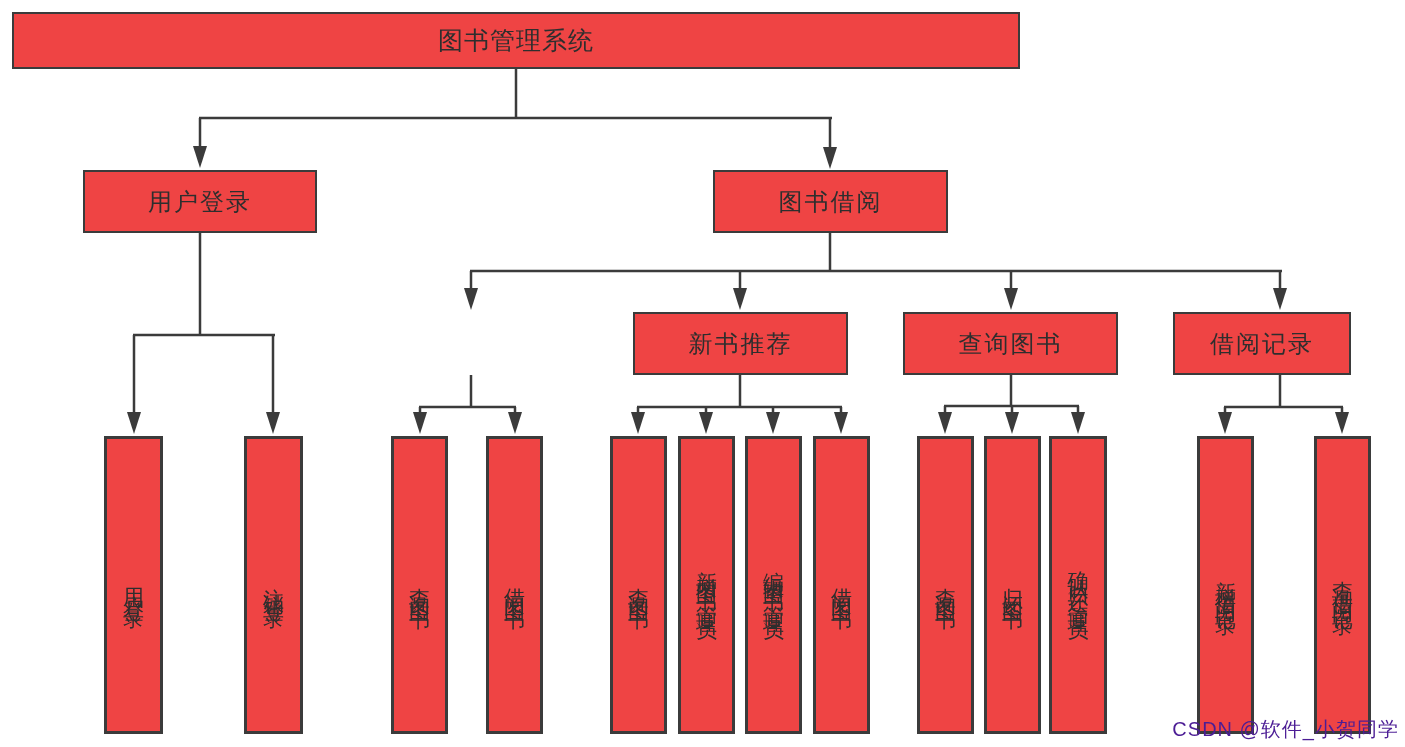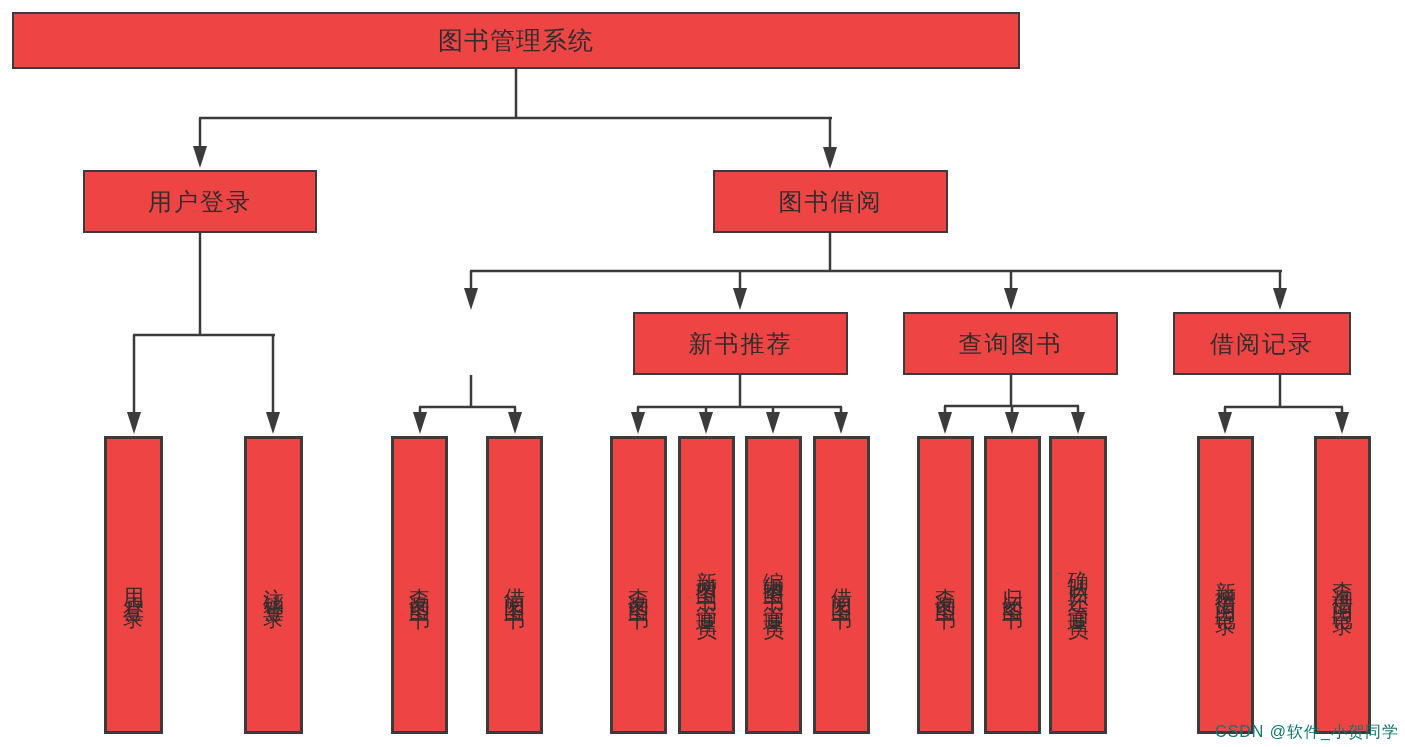--- a/index.html
+++ b/index.html
@@ -29,22 +29,22 @@
     border-width:3px;
     writing-mode:vertical-rl;
     font-size:21px;
     letter-spacing:7px;
     white-space:normal;
   }
   #watermark{
     position:absolute;
     right:6px;
     bottom:4px;
-    font-size:16px;
-    color:#0f766e;
+    font-size:20px;
+    color:#4c1d95;
     letter-spacing:1px;
   }
 </style>
 </head>
 <body>
 
 <div id="canvas">
 
   <svg id="connectors" width="1405" height="747" viewBox="0 0 1405 747">
     <g stroke="#3b3b3b" stroke-width="2.5" fill="none">

